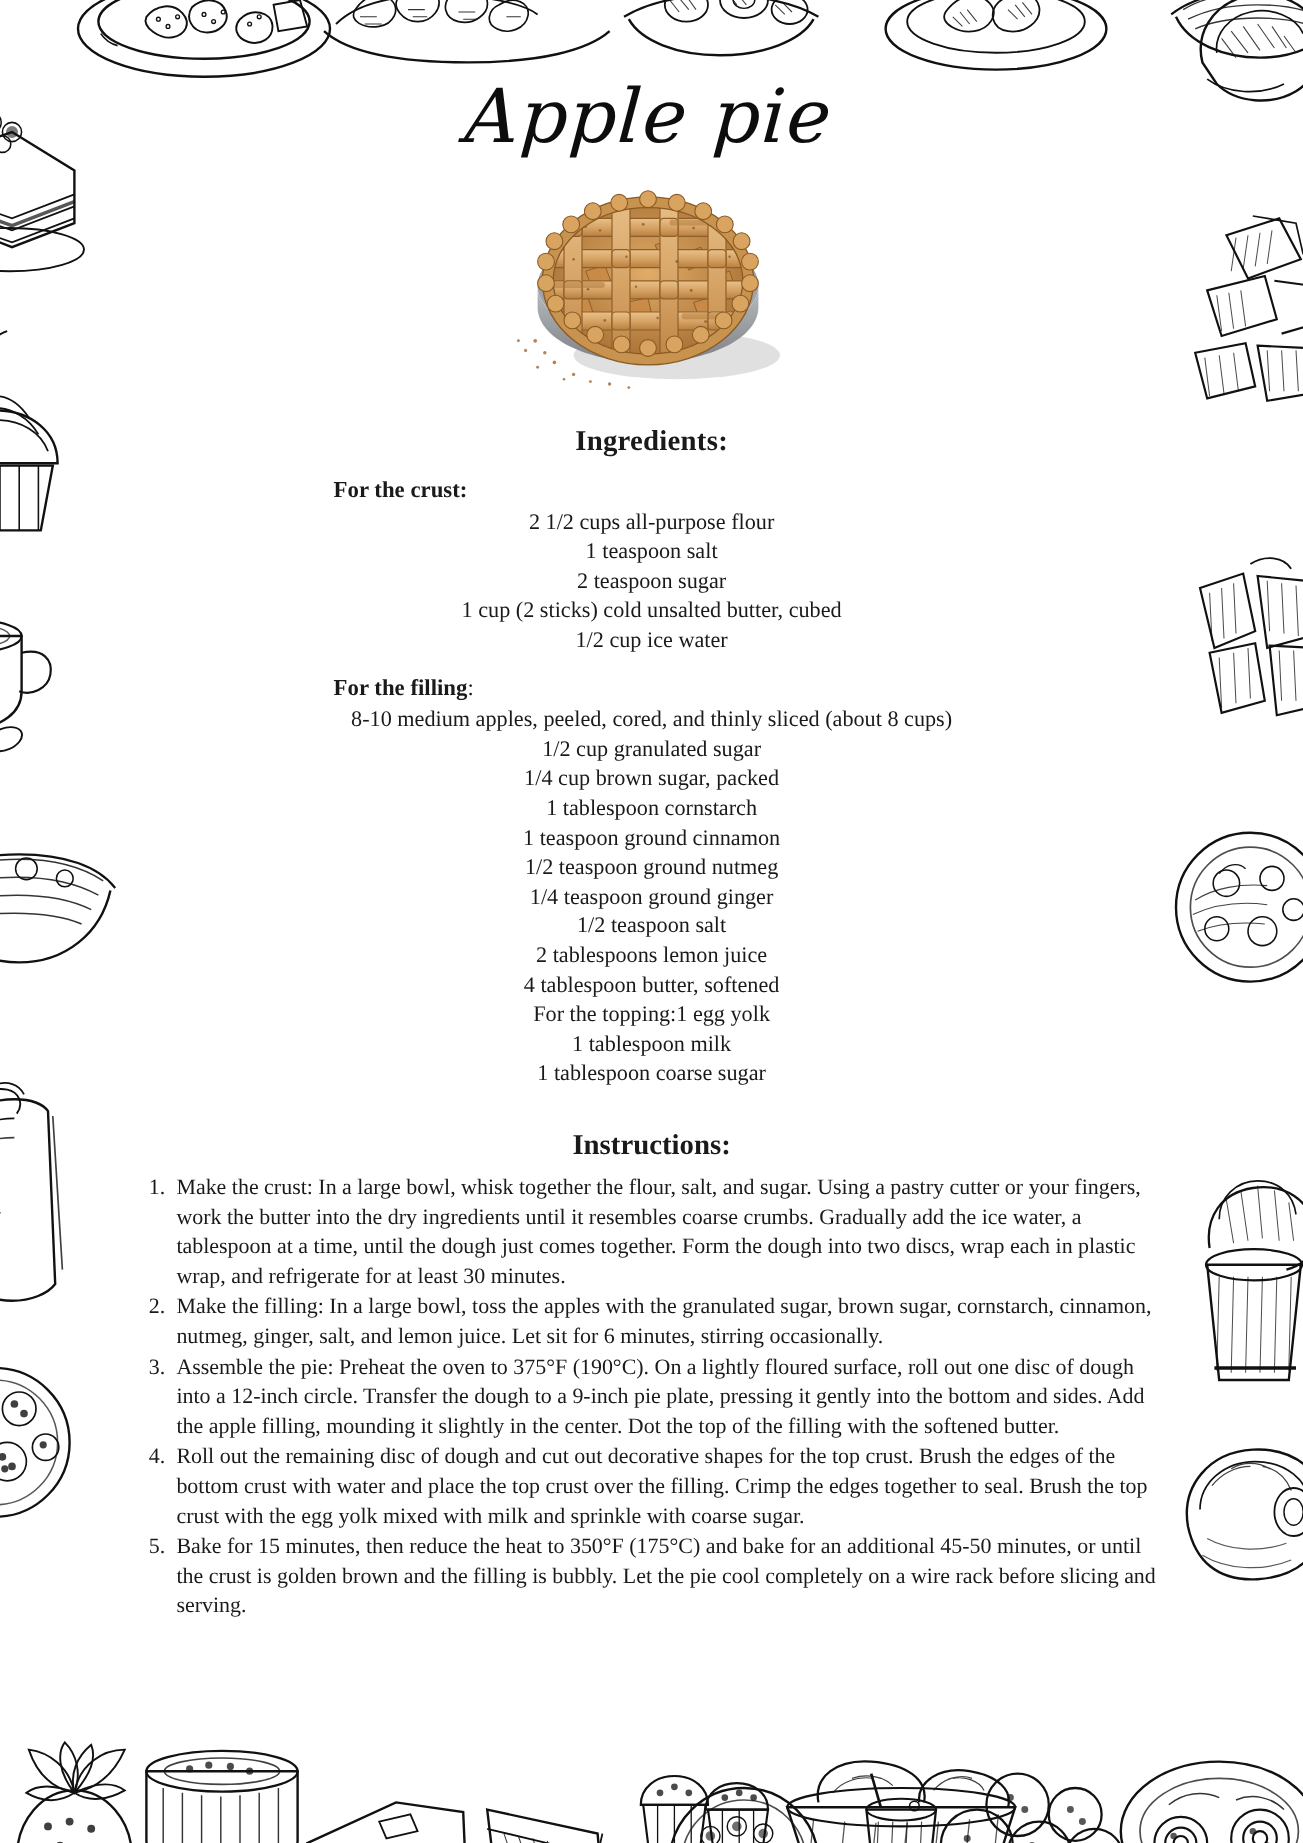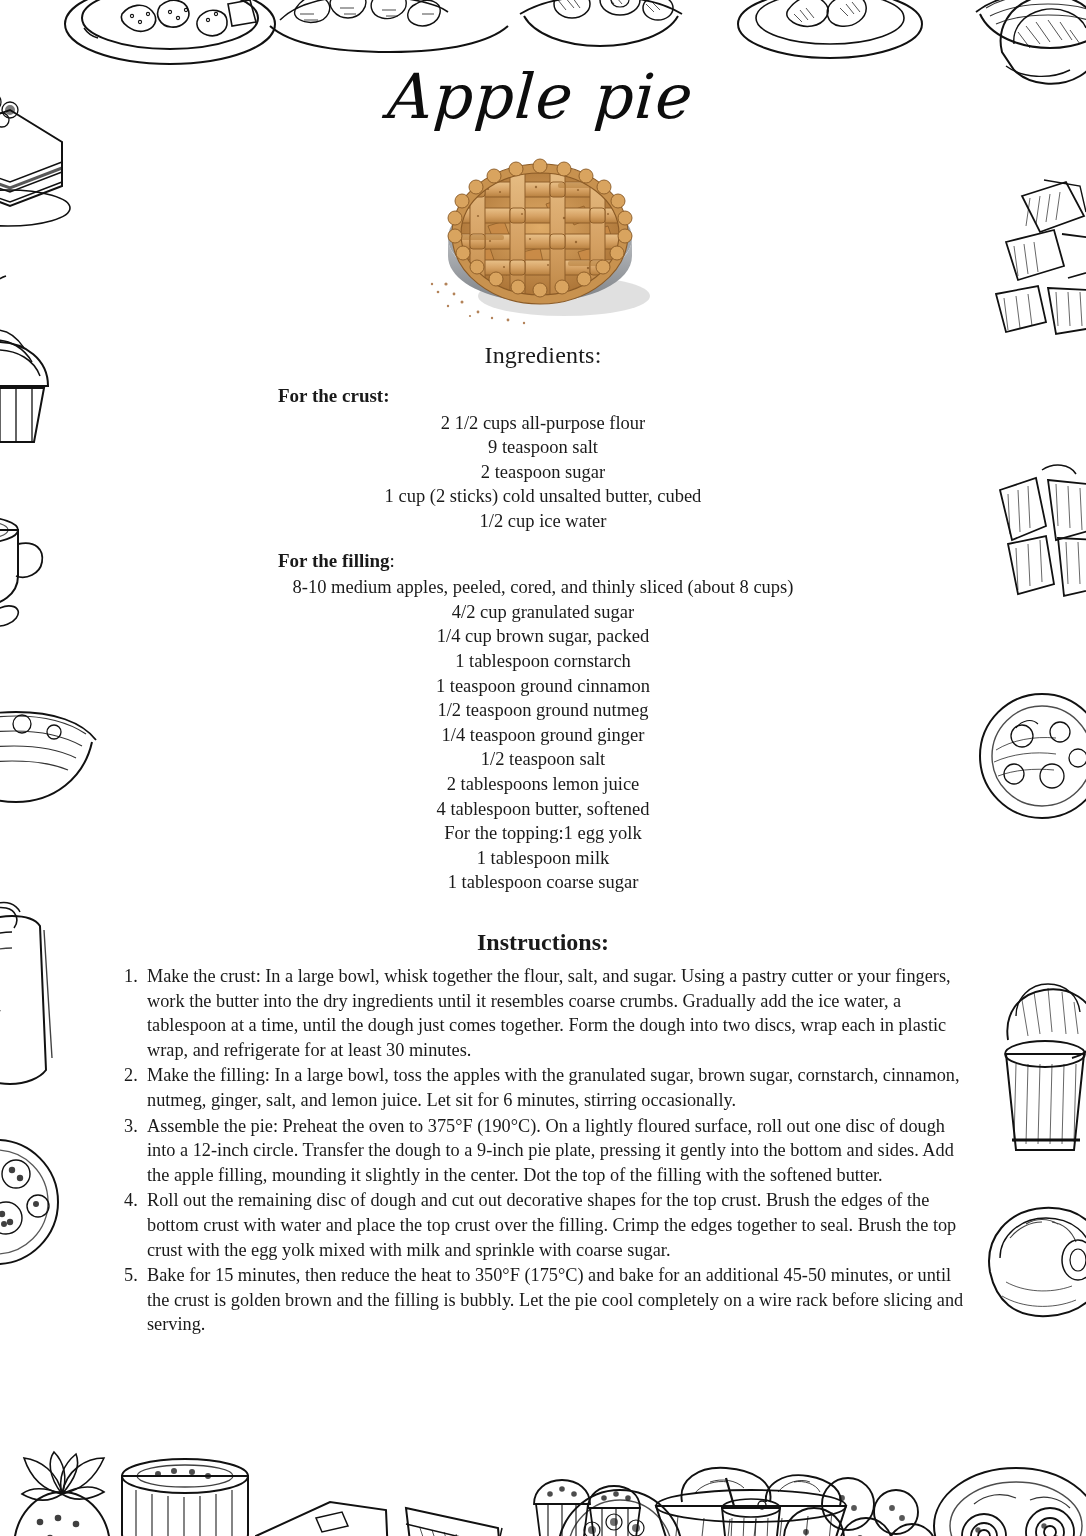--- a/index.html
+++ b/index.html
@@ -64,23 +64,23 @@
     display: flex;
     justify-content: center;
     margin-top: 6px;
   }
   .pie-figure { width: 250px; height: 200px; display: block; }
 
   
   .section-heading {
     text-align: center;
     font-size: 24px;
-    font-weight: normal;
+    font-weight: bold;
     letter-spacing: 0.2px;
-    margin-top: 8px;
+    margin-top: 21px;
   }
   .instructions-heading {
     text-align: center;
     font-size: 24px;
     font-weight: bold;
     margin-top: 34px;
     margin-bottom: 8px;
   }
 
   
@@ -702,32 +702,32 @@
       </g>
     </svg>
   </div>
 
   <h2 class="section-heading">Ingredients:</h2>
 
   <div class="ing-block">
     <div class="group-label"><span>For the crust:</span></div>
     <ul class="ing-list">
       <li>2 1/2 cups all-purpose flour</li>
-      <li>9 teaspoon salt</li>
+      <li>1 teaspoon salt</li>
       <li>2 teaspoon sugar</li>
       <li>1 cup (2 sticks) cold unsalted butter, cubed</li>
       <li>1/2 cup ice water</li>
     </ul>
   </div>
 
   <div class="ing-block filling-block">
     <div class="group-label"><span>For the filling</span><span class="plain">:</span></div>
     <ul class="ing-list">
       <li class="wide">8-10 medium apples, peeled, cored, and thinly sliced (about 8 cups)</li>
-      <li>4/2 cup granulated sugar</li>
+      <li>1/2 cup granulated sugar</li>
       <li>1/4 cup brown sugar, packed</li>
       <li>1 tablespoon cornstarch</li>
       <li>1 teaspoon ground cinnamon</li>
       <li>1/2 teaspoon ground nutmeg</li>
       <li>1/4 teaspoon ground ginger</li>
       <li>1/2 teaspoon salt</li>
       <li>2 tablespoons lemon juice</li>
       <li>4 tablespoon butter, softened</li>
       <li>For the topping:1 egg yolk</li>
       <li>1 tablespoon milk</li>

